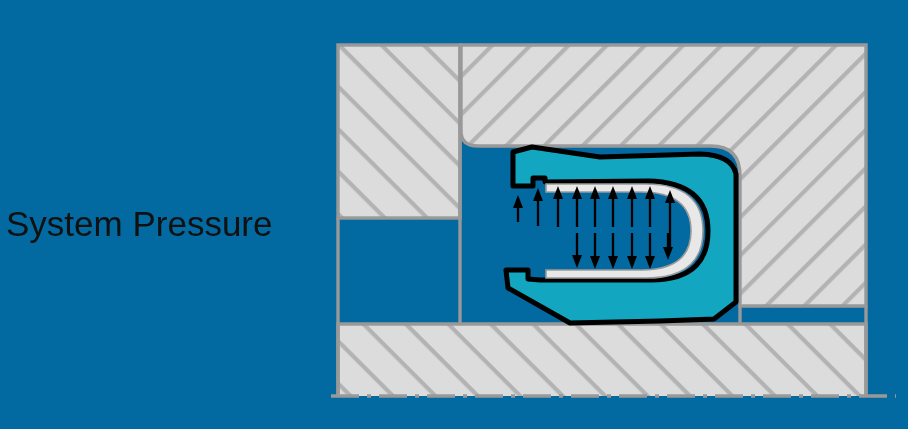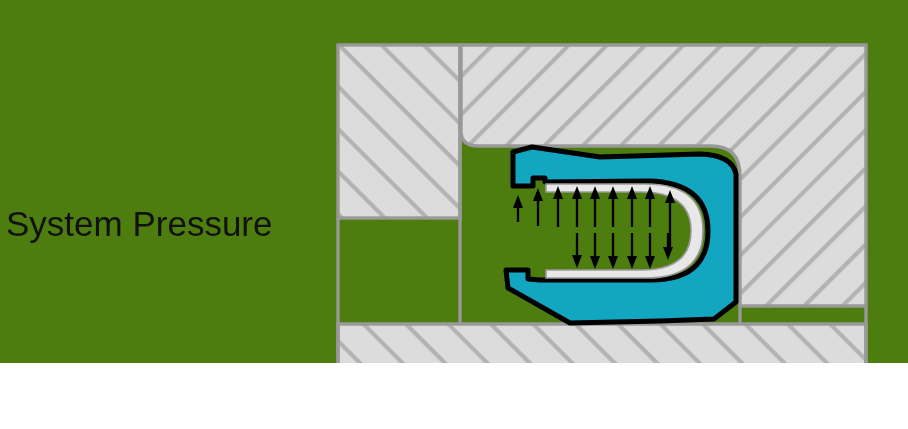--- a/index.html
+++ b/index.html
@@ -1,16 +1,16 @@
 <!DOCTYPE html>
 <html style="--seal: #12a6c1; --metal_fill: #dcdcdc; --hatch_line: #b3b3b3; --outline: #999999; --arrow: #000000; --liner_fill: #e8e8e8; --liner_stroke: #9a9a9a; --text: #111111;"><head>
 <meta charset="utf-8">
 <style>
   html,body{margin:0;padding:0;background:#fff;}
-  .stage{position:relative;width:908px;height:363px;background:#4d7c0f;overflow:hidden;
+  .stage{position:relative;width:908px;height:429px;background:#0369a1;overflow:hidden;
          font-family:"Liberation Sans",sans-serif;}
   svg{display:block;}
   .label-text{font-family:"Liberation Sans",sans-serif;font-size:35px;fill:var(--text,#111);}
   .hatch-bg{fill:var(--metal_fill,#dcdcdc);}
   .hatch-line{fill:var(--hatch_line,#b3b3b3);}
   .metal{stroke:var(--outline,#999);stroke-width:3.4;}
   .metal-line{stroke:var(--outline,#999);stroke-width:3.4;fill:none;}
   .centerline{stroke:var(--outline,#999);stroke-width:3.6;fill:none;
               stroke-dasharray:28 8 4 8;}
   .seal-body{fill:var(--seal,#12a6c1);stroke:var(--arrow,#000);stroke-width:5;

